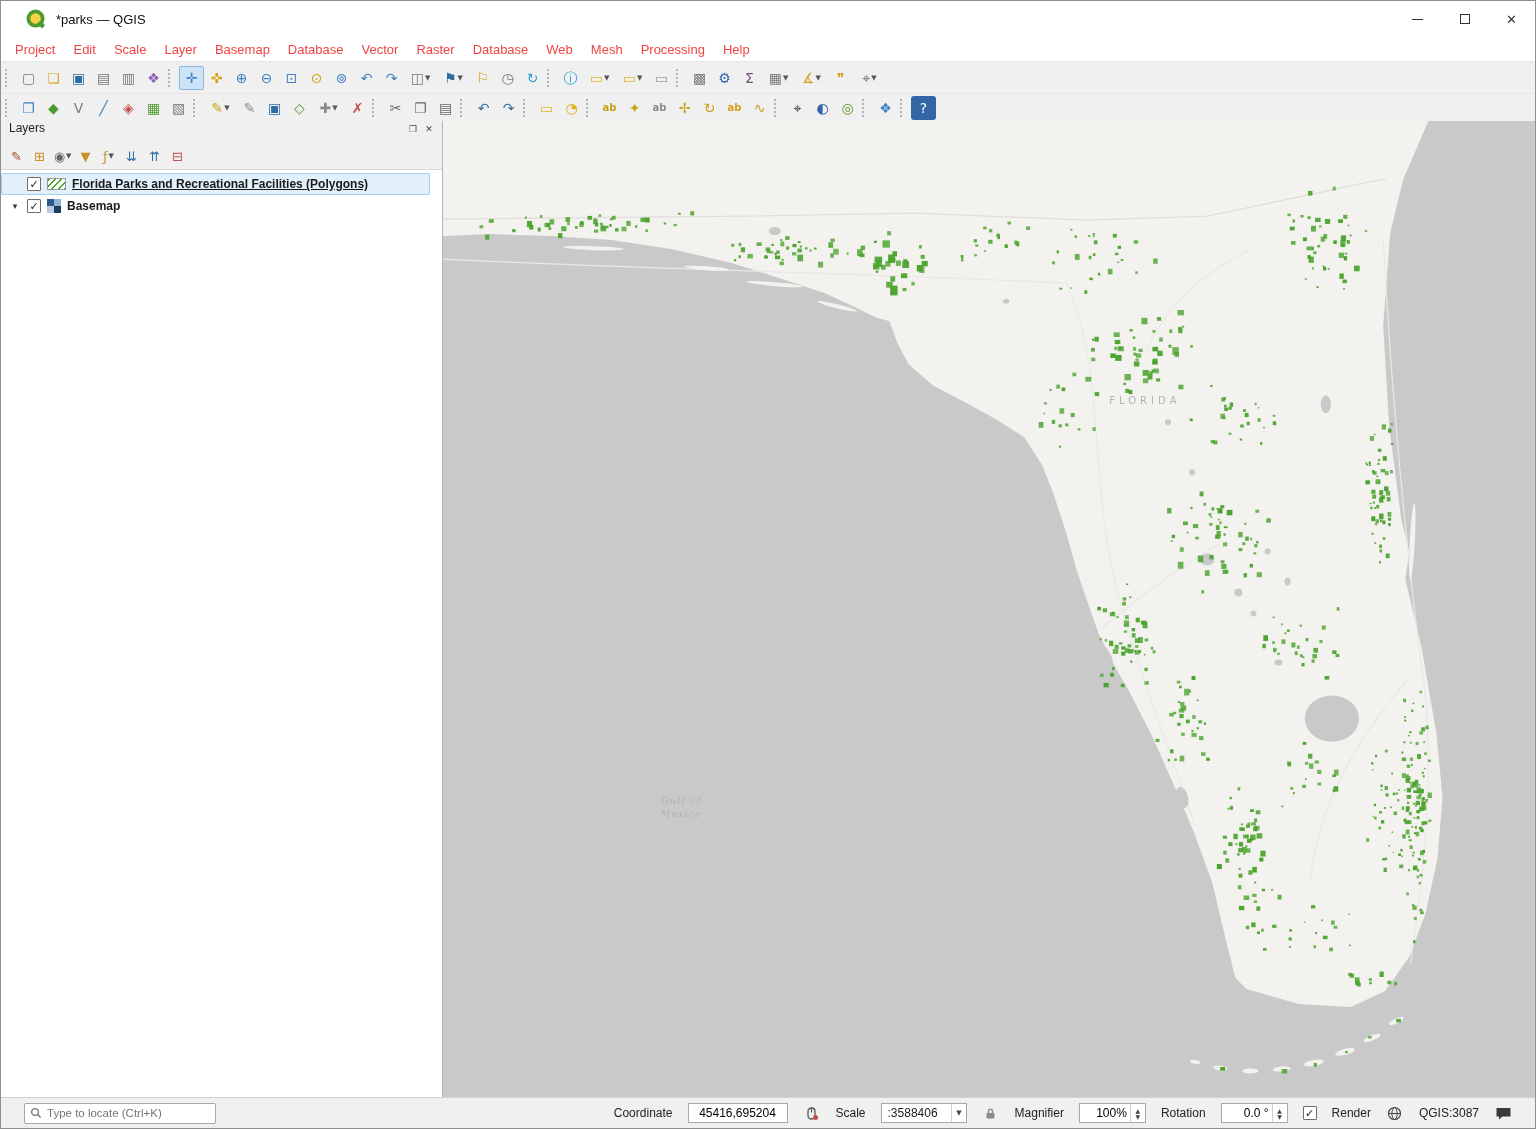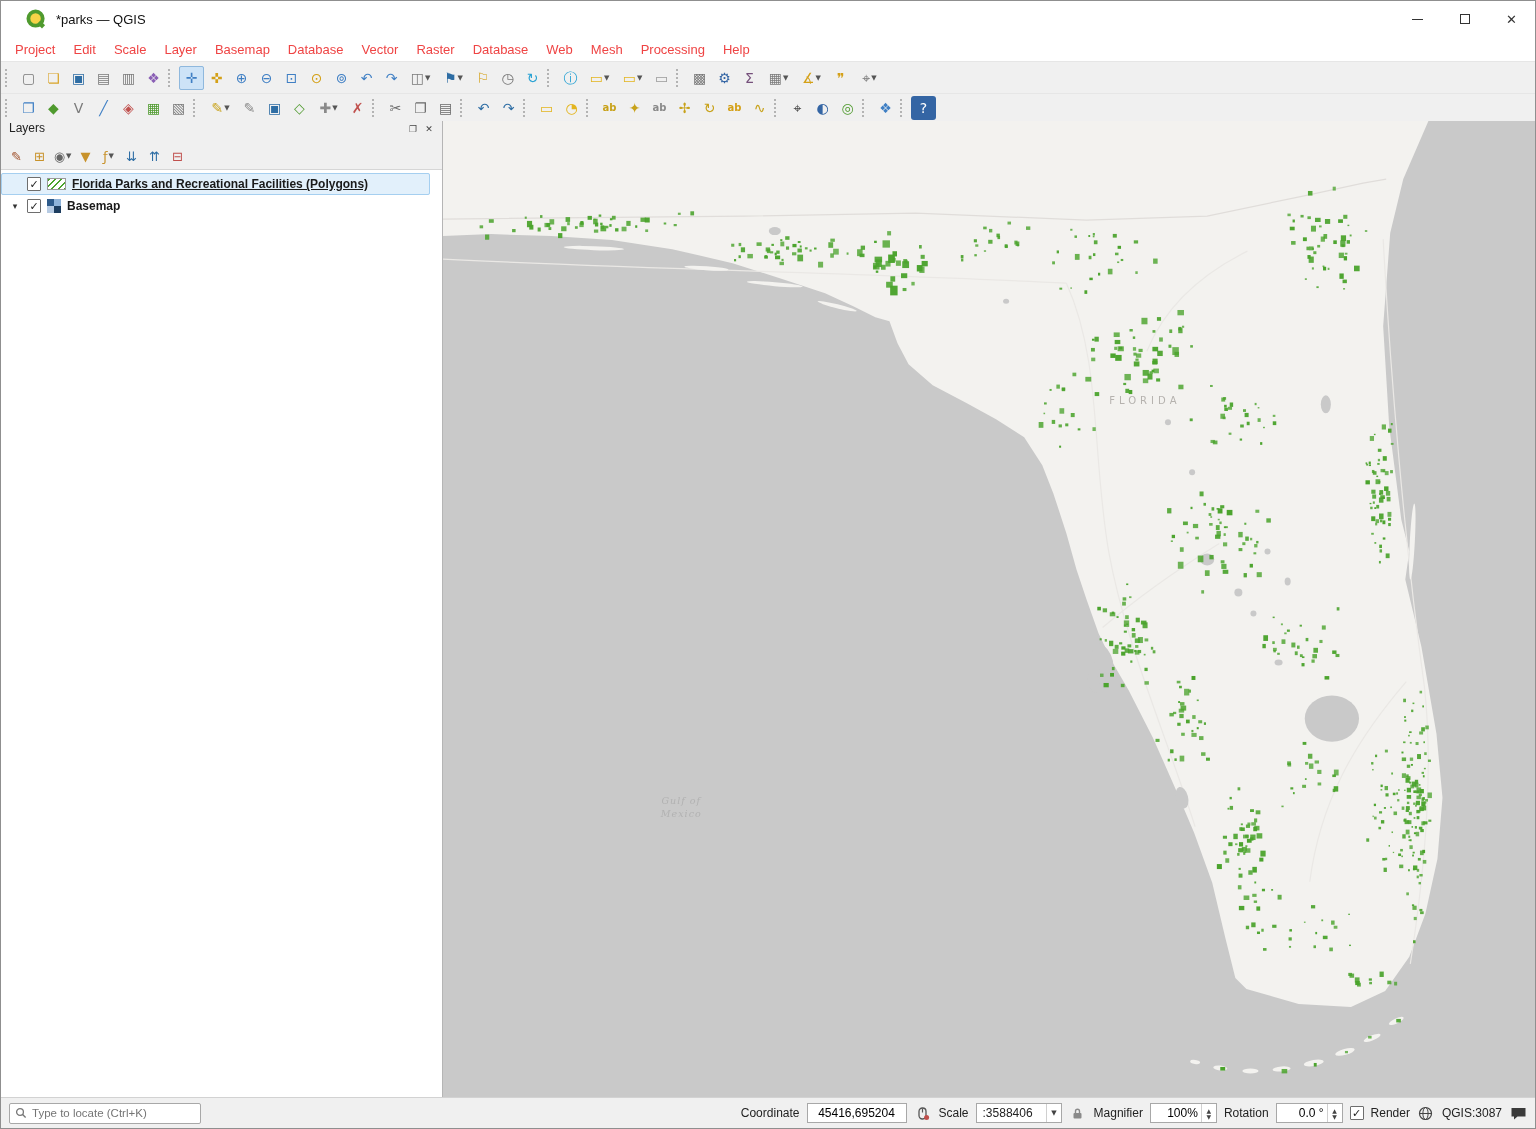--- a/index.html
+++ b/index.html
@@ -45,21 +45,21 @@
 .swatch-raster i:nth-child(2){background:#8fb3d9}
 .swatch-raster i:nth-child(3){background:#b7cbe3}
 .swatch-raster i:nth-child(4){background:#1d3d5f}
 .layer-label{font-size:12px;font-weight:bold;white-space:nowrap;overflow:hidden;text-overflow:ellipsis}
 .layer-row.selected{background:#e2f0fb;outline:1px solid #a5cff0;outline-offset:-1px;margin-right:12px;border-radius:2px}
 .layer-row.selected .layer-label{text-decoration:underline}
 .map-area{flex:1;position:relative;background:#c9c9c9}
 .map-area svg{position:absolute;inset:0;width:100%;height:100%;display:block}
 .state-label{fill:#b5b2ae;font-size:10px;letter-spacing:4px;font-family:"DejaVu Sans",sans-serif;text-anchor:middle}
 .sea-label{fill:#b2b2b2;font-size:9.5px;font-style:italic;letter-spacing:1px;text-anchor:middle;font-family:"DejaVu Serif",serif}
-.statusbar{height:31px;background:#f0f0f0;border-top:1px solid #d2d2d2;display:flex;align-items:center;padding:0 8px;gap:7px;font-size:12px;color:#222;flex:0 0 auto}
+.statusbar{height:31px;background:#f0f0f0;border-top:1px solid #d2d2d2;display:flex;align-items:center;padding:0 23px;gap:15px;font-size:12px;color:#222;flex:0 0 auto}
 .locate-box{width:192px;height:21px;border:1px solid #a8a8a8;border-radius:2px;background:#fff;display:flex;align-items:center;padding:0 5px;gap:5px;flex:0 0 auto}
 .locate-box input{border:none;outline:none;flex:1;font-size:11.5px;font-family:inherit;color:#333;background:transparent;min-width:0}
 .sb-spacer{flex:1}
 .sb-label{white-space:nowrap}
 .sb-input{height:20px;border:1px solid #a8a8a8;background:#fff;font-size:12px;font-family:inherit;padding:0 4px;text-align:center}
 .coord{width:100px}
 .sb-combo{height:20px;border:1px solid #a8a8a8;background:#fff;display:flex;align-items:center;padding:0 0 0 6px;min-width:86px}
 .sb-combo .caret{font-size:7px;margin-left:auto;color:#444;border-left:1px solid #d0d0d0;padding:5px 4px;font-family:"DejaVu Sans",sans-serif}
 .sb-spin{height:20px;border:1px solid #a8a8a8;background:#fff;display:flex;align-items:stretch}
 .sb-spin input{border:none;outline:none;width:50px;text-align:right;font-size:12px;font-family:inherit;padding-right:3px;min-width:0}

